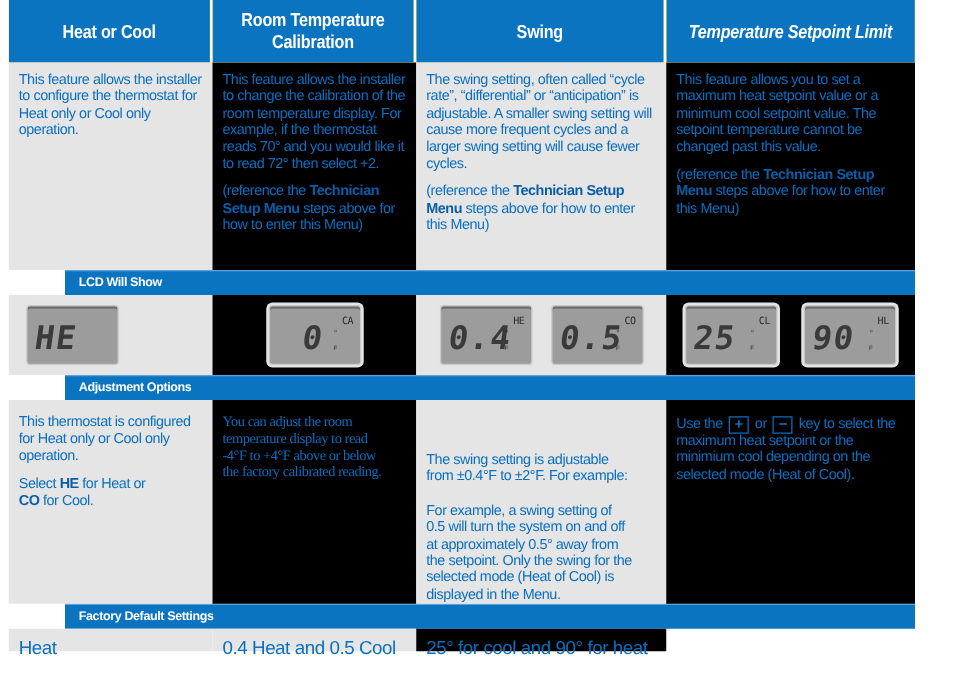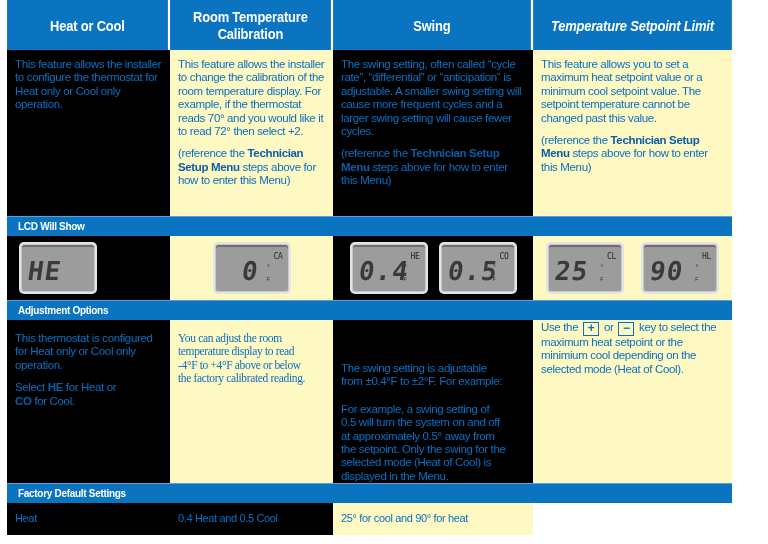--- a/index.html
+++ b/index.html
@@ -8,36 +8,36 @@
   .page { position:absolute; left:7px; top:0; width:725px; }
   .grid { display:grid; grid-template-columns:163px 163px 200px 199px; }
   .hdr { height:50px; display:flex; align-items:center; justify-content:center; text-align:center;
          background:#0a74c1; color:#ffffff; font-size:15px; font-weight:bold; line-height:17px;
          border-right:2px solid #ffffff; box-sizing:border-box; letter-spacing:-0.2px; transform:scaleX(0.86); transform-origin:center; }
   .hdr-wrap { background:#fde047; border-right:2px solid #ffffff; box-sizing:border-box; height:50px; overflow:hidden; }
   .hdr-wrap:last-child { border-right:none;font-style:italic; }
   .hdr-wrap .hdr { border-right:none; width:116%; margin-left:-8%; }
   .cell { box-sizing:border-box; font-size:11.5px; line-height:13.4px; padding:8px 8px 4px 8px; letter-spacing:-0.35px; }
   .cell p { margin:0 0 9px 0; }
-  .blue { background:#000000; }
-  .white { background:#fef9c3; }
+  .blue { background:#e5e5e5; }
+  .white { background:#000000; }
   .row-desc .cell { height:166px; }
   .section-bar { height:20px; background:#0a74c1; color:#ffffff; font-size:10px; font-weight:bold;
-                 line-height:20px; padding-left:11px; border-top:1px solid #5aa2dd; box-sizing:border-box; letter-spacing:-0.3px; }
+                 line-height:20px; padding-left:11px; border-top:1px solid #5aa2dd; box-sizing:border-box; letter-spacing:-0.3px;margin-left:45px; }
   .row-lcd .cell { height:64px; padding:0; display:flex; align-items:center; justify-content:center; gap:15px; }
   .row-lcd .cell.left { justify-content:flex-start; padding-left:14px; }
   .lcd { width:74px; height:48px; background:#9c9c9c; border:1px solid #c8c8c8; border-radius:3px; position:relative;
          box-shadow:inset 0 2px 0 #6e6e6e, 0 0 0 2px #e4e4e4; box-sizing:border-box; }
   .lcd .digits { position:absolute; left:6px; top:12px; font-family:"DejaVu Sans Mono", monospace; font-size:26px;
                  color:#2a2a2a; letter-spacing:1px; transform:skewX(-8deg); line-height:28px; font-weight:bold; opacity:0.85; }
   .lcd .sub { position:absolute; right:5px; top:5px; font-family:"DejaVu Sans Mono", monospace; font-size:8px; color:#2a2a2a; }
   .lcd .deg { position:absolute; right:18px; top:16px; font-size:7px; color:#2a2a2a; }
   .lcd .unit { position:absolute; right:18px; bottom:5px; font-size:5px; color:#2a2a2a; }
   .row-adj .cell { height:163px; padding-top:12px; }
-  .row-fact .cell { height:32px; padding-top:9px; font-size:11px; }
+  .row-fact .cell { height:18px; padding-top:9px; font-size:15px; }
   b { color:#0a5ea8; }
   .key { display:inline-block; border:1.5px solid #0a6fc2; width:14px; height:12px; line-height:11px; text-align:center;
          font-weight:bold; font-size:12px; margin:0 2px; vertical-align:-1px; }
 </style>
 </head>
 <body>
 
 <div class="page">
 
   <div class="grid">
@@ -126,21 +126,21 @@
       <p>This thermostat is configured for Heat only or Cool only operation.</p>
       <p><span>Select </span><b>HE</b><span> for Heat or </span><br><b>CO</b><span> for Cool.</span></p>
     </div>
     <div class="cell white" style="padding-right:18px;font-family:Liberation Serif, serif;">
       <p>You can adjust the room temperature display to read -4°F to +4°F above or below the factory calibrated reading.</p>
     </div>
     <div class="cell blue" style="padding-top:10px;">
       <p style="padding-right:20px;margin-bottom:14px;margin-top:32px;">The swing setting is adjustable from ±0.4°F to ±2°F. For example:</p>
       <p style="padding-right:18px;">For example, a swing setting of 0.5 will turn the system on and off at approximately 0.5° away from the setpoint. Only the swing for the selected mode (Heat of Cool) is displayed in the Menu.</p>
     </div>
-    <div class="cell white" style="padding-top:1px;">
+    <div class="cell white" style="padding-top:13px;">
       <p><span>Use the </span><span class="key">+</span><span> or </span><span class="key">−</span><span>  key to select the maximum heat setpoint or the minimium cool depending on the selected mode (Heat of Cool).</span></p>
     </div>
   </div>
 
   <div class="section-bar">Factory Default Settings</div>
 
   <div class="grid row-fact">
     <div class="cell blue">Heat</div>
     <div class="cell blue">0.4 Heat and 0.5 Cool</div>
     <div class="cell white">25° for cool and 90° for heat</div>

